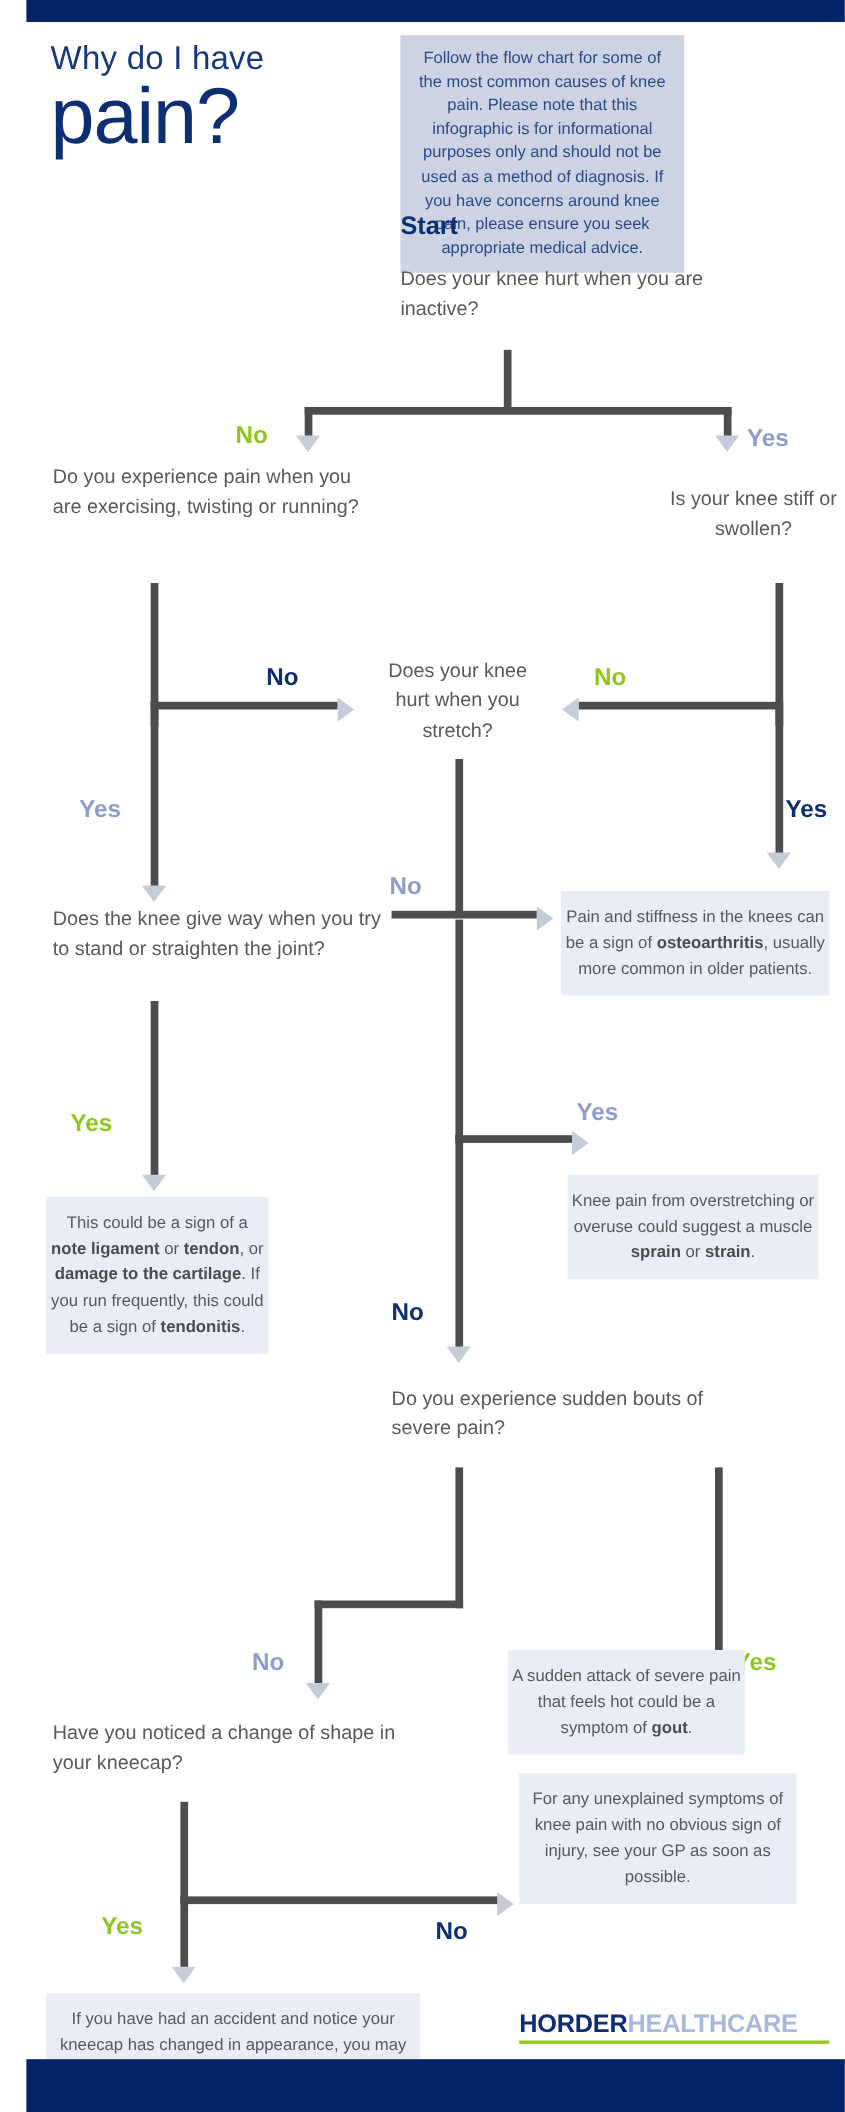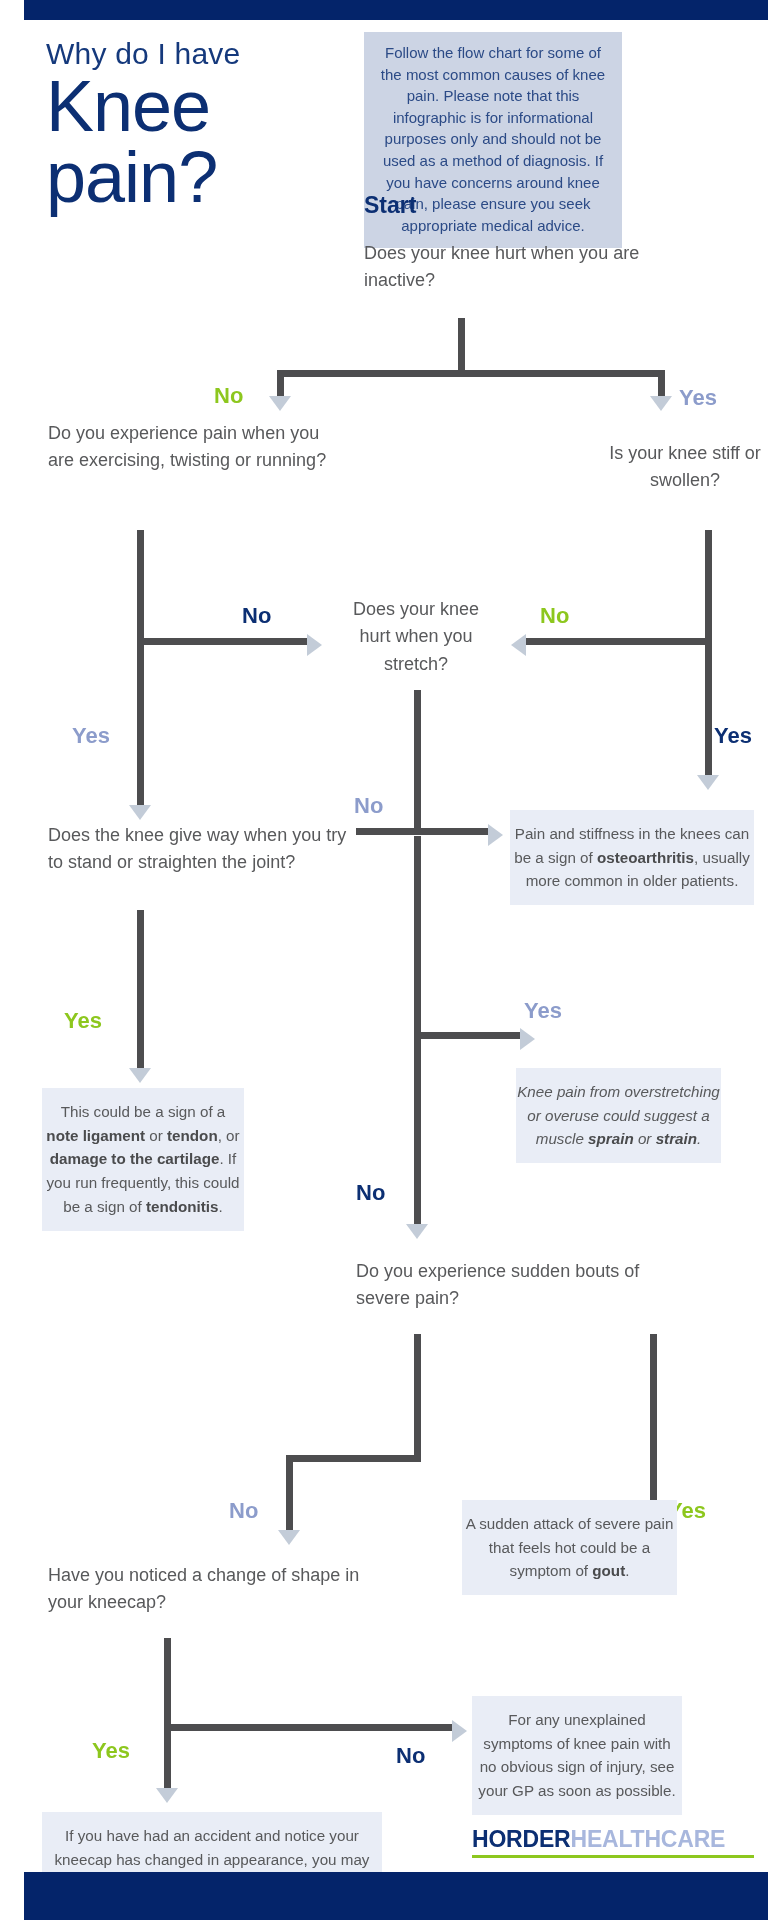--- a/index.html
+++ b/index.html
@@ -65,21 +65,20 @@
 </style>
 </head>
 <body>
 
 <div class="stage">
 
   <div class="bar-top"></div>
 
   <div class="title-wrap">
     <div class="title-line1">Why do I have</div>
-    <div class="title-big">Knee</div>
     <div class="title-big">pain?</div>
   </div>
 
   <div class="disclaimer">Follow the flow chart for some of the most common causes of knee pain. Please note that this infographic is for informational purposes only and should not be used as a method of diagnosis. If you have concerns around knee pain, please ensure you seek appropriate medical advice.</div>
 
   <div class="start-label" style="left:340px;top:192px;">Start</div>
   <div class="qblock" style="left:340px;top:240px;width:300px;">Does your knee hurt when you are inactive?</div>
 
   <div class="vline" style="left:434px;top:318px;height:58px;"></div>
   <div class="hline" style="left:253px;top:370px;width:388px;"></div>
@@ -129,21 +128,21 @@
   <div class="lbl green" style="left:40px;top:1010px;">Yes</div>
 
   <div class="abox" style="left:18px;top:1088px;width:202px;">This could be a sign of a <b>note ligament</b> or <b>tendon</b>, or <b>damage to the cartilage</b>. If you run frequently, this could be a sign of <b>tendonitis</b>.</div>
 
   <div class="vline" style="left:390px;top:836px;height:200px;"></div>
 
   <div class="hline" style="left:390px;top:1032px;width:106px;"></div>
   <div class="arr arr-r" style="left:496px;top:1028px;"></div>
   <div class="lbl peri" style="left:500px;top:1000px;">Yes</div>
 
-  <div class="abox" style="left:492px;top:1068px;width:205px;font-style:italic;">Knee pain from overstretching or overuse could suggest a muscle <b>sprain</b> or <b>strain</b>.</div>
+  <div class="abox" style="left:492px;top:1068px;width:228px;">Knee pain from overstretching or overuse could suggest a muscle <b>sprain</b> or <b>strain</b>.</div>
 
   <div class="vline" style="left:390px;top:1032px;height:196px;"></div>
   <div class="arr arr-d" style="left:382px;top:1224px;"></div>
   <div class="lbl navy" style="left:332px;top:1182px;">No</div>
 
   <div class="qblock" style="left:332px;top:1258px;width:300px;">Do you experience sudden bouts of severe pain?</div>
 
   <div class="vline" style="left:390px;top:1334px;height:128px;"></div>
   <div class="hline" style="left:262px;top:1455px;width:135px;"></div>
   <div class="vline" style="left:262px;top:1455px;height:78px;"></div>
@@ -160,21 +159,21 @@
 
   <div class="vline" style="left:140px;top:1638px;height:90px;"></div>
   <div class="hline" style="left:140px;top:1724px;width:290px;"></div>
   <div class="arr arr-r" style="left:428px;top:1720px;"></div>
   <div class="lbl navy" style="left:372px;top:1745px;">No</div>
 
   <div class="vline" style="left:140px;top:1724px;height:68px;"></div>
   <div class="arr arr-d" style="left:132px;top:1788px;"></div>
   <div class="lbl green" style="left:68px;top:1740px;">Yes</div>
 
-  <div class="abox" style="left:448px;top:1696px;width:210px;">For any unexplained symptoms of knee pain with no obvious sign of injury, see your GP as soon as possible.</div>
+  <div class="abox" style="left:448px;top:1612px;width:252px;">For any unexplained symptoms of knee pain with no obvious sign of injury, see your GP as soon as possible.</div>
 
   <div class="abox" style="left:18px;top:1812px;width:340px;">If you have had an accident and notice your kneecap has changed in appearance, you may have <b>discloated</b> the kneecap.</div>
 
   <div class="logo">
     <div class="logo-text"><span class="logo-a">HORDER</span><span class="logo-b">HEALTHCARE</span></div>
     <div class="logo-rule"></div>
   </div>
 
   <div class="bar-bottom"></div>
 </div>

